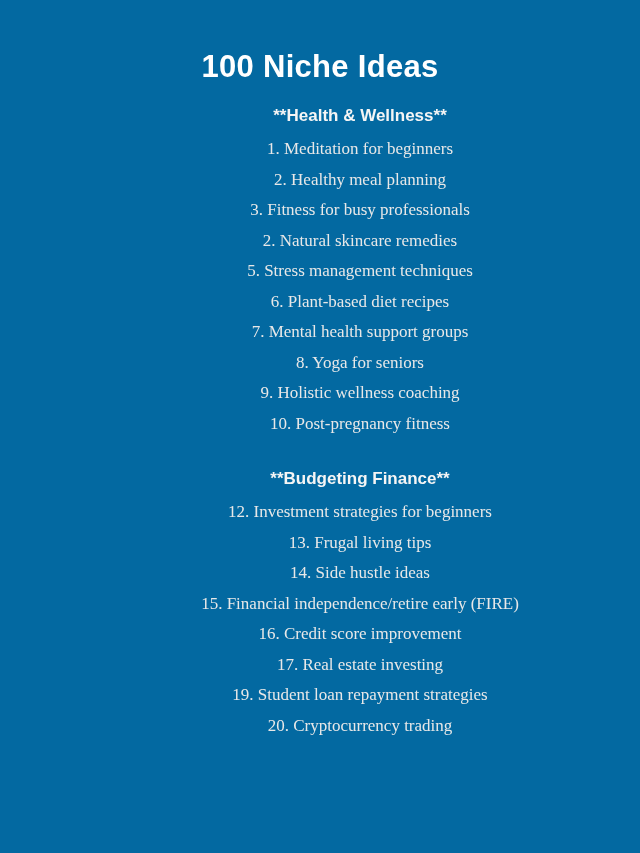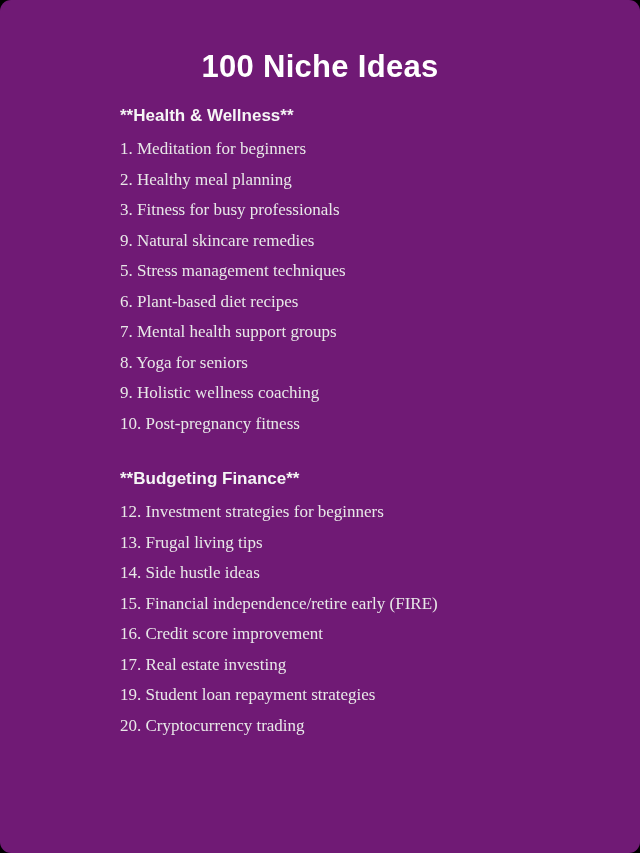--- a/index.html
+++ b/index.html
@@ -12,35 +12,35 @@
     height: 853px;
     overflow: hidden;
     font-family: "Liberation Sans", sans-serif;
     color: #f2f2f2;
   }
   .page {
     width: 640px;
     height: 853px;
     box-sizing: border-box;
     padding: 40px 40px 0 40px;
-    background: #701a75;
+    background: #0369a1;
     position: relative;
-    border-radius: 11px;
   }
   .doc-title {
     text-align: center;
     font-size: 31px;
     font-weight: bold;
     letter-spacing: 0.3px;
     color: #ffffff;
     margin: 8px 0 22px 0;
     line-height: 1.2;
   }
   .content {
     padding-left: 80px;
+    text-align: center;
   }
   .section-heading {
     font-size: 17px;
     font-weight: bold;
     color: #f5f5f5;
     line-height: 1.0;
     margin: 0 0 10px 0;
   }
   .list {
     list-style: none;
@@ -67,21 +67,21 @@
   <h1 class="doc-title">100 Niche Ideas</h1>
 
   <div class="content">
 
     <div>
       <div class="section-heading">**Health &amp; Wellness**</div>
       <ul class="list">
         <li class="list-item">1. Meditation for beginners</li>
         <li class="list-item">2. Healthy meal planning</li>
         <li class="list-item">3. Fitness for busy professionals</li>
-        <li class="list-item">9. Natural skincare remedies</li>
+        <li class="list-item">2. Natural skincare remedies</li>
         <li class="list-item">5. Stress management techniques</li>
         <li class="list-item">6. Plant-based diet recipes</li>
         <li class="list-item">7. Mental health support groups</li>
         <li class="list-item">8. Yoga for seniors</li>
         <li class="list-item">9. Holistic wellness coaching</li>
         <li class="list-item">10. Post-pregnancy fitness</li>
       </ul>
     </div>
 
     <div class="section-gap"></div>

